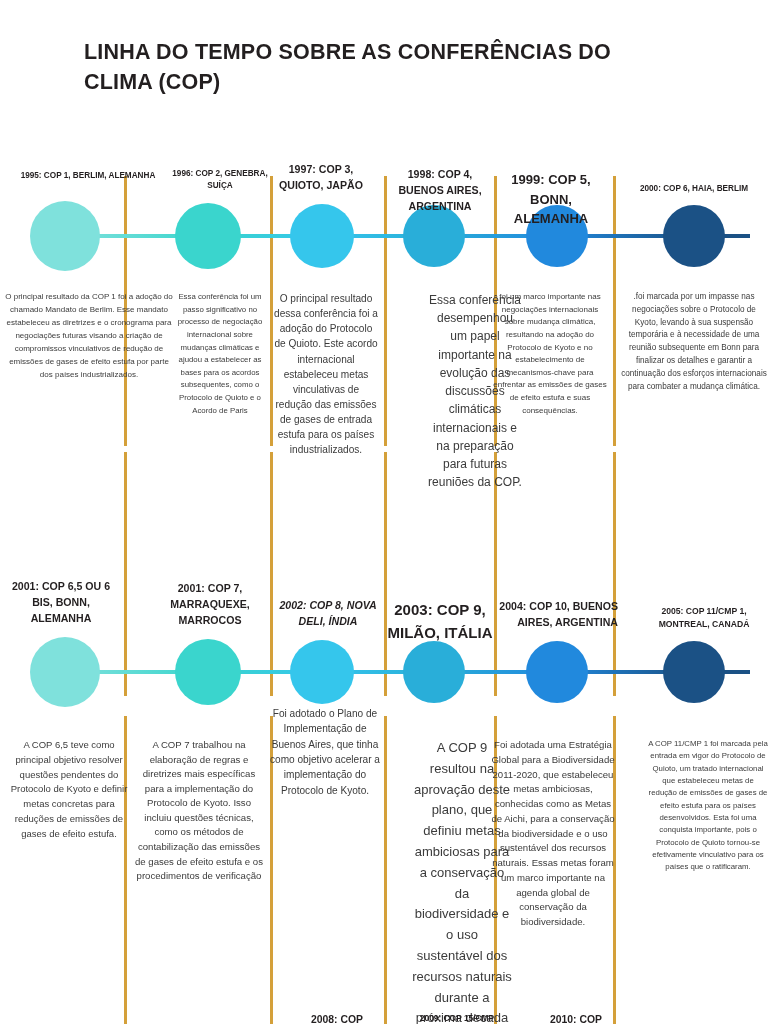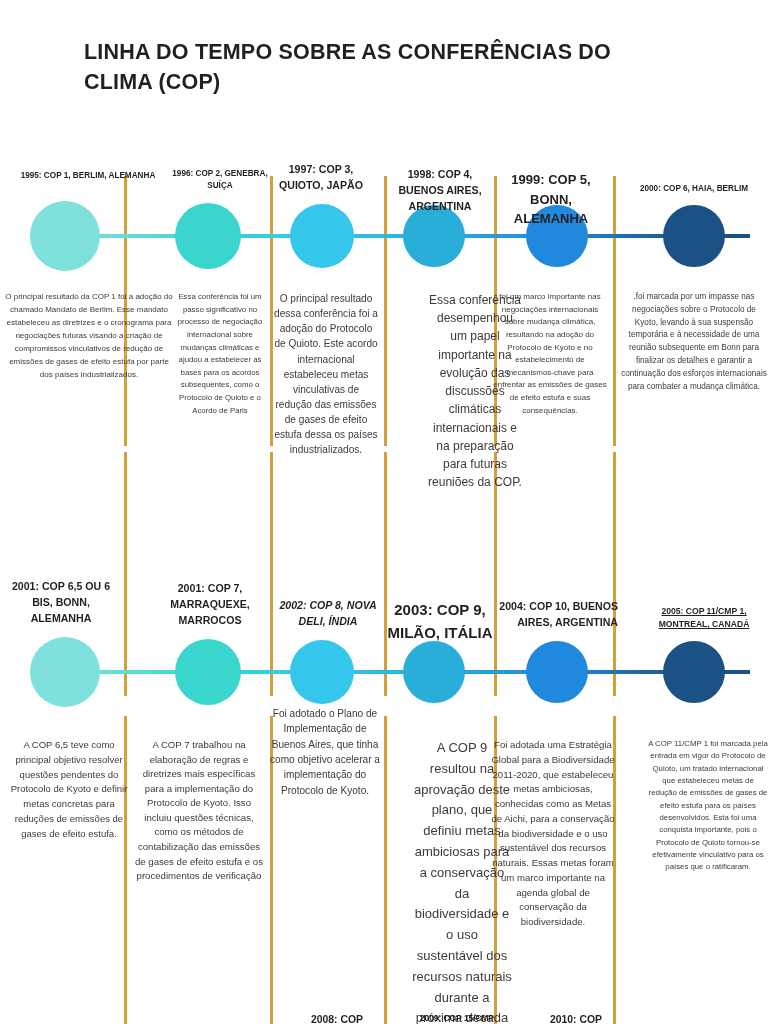--- a/index.html
+++ b/index.html
@@ -74,21 +74,21 @@
   <div id="bands">
       <div class="track" style="top: 234px; background: linear-gradient(to right, rgb(127, 225, 220) 3.5%, rgb(58, 213, 205) 23.7%, rgb(53, 198, 236) 39.7%, rgb(41, 174, 217) 55.5%, rgb(33, 137, 221) 72.8%, rgb(27, 81, 133) 92.1%);"></div>
       <div class="node" style="left: 30px; top: 201px; width: 70px; height: 70px; background: rgb(127, 225, 220);"></div>
       <div class="node-label" style="left: 14px; width: 148px; font-size: 8.2px; visibility: visible; top: 170px;">1995: COP 1, BERLIM, ALEMANHA</div>
       <div class="desc" style="left: 4px; width: 170px; top: 291px; font-size: 8px; line-height: 1.62;">O principal resultado da COP 1 foi a adoção do chamado Mandato de Berlim. Esse mandato estabeleceu as diretrizes e o cronograma para negociações futuras visando a criação de compromissos vinculativos de redução de emissões de gases de efeito estufa por parte dos países industrializados.</div>
       <div class="node" style="left: 175px; top: 203px; width: 66px; height: 66px; background: rgb(58, 213, 205);"></div>
       <div class="node-label" style="left: 168px; width: 104px; font-size: 8.2px; visibility: visible; top: 168px;">1996: COP 2, GENEBRA, SUÍÇA</div>
       <div class="desc" style="left: 172px; width: 96px; top: 291px; font-size: 7.8px; line-height: 1.62;">Essa conferência foi um passo significativo no processo de negociação internacional sobre mudanças climáticas e ajudou a estabelecer as bases para os acordos subsequentes, como o Protocolo de Quioto e o Acordo de Paris</div>
       <div class="node" style="left: 290px; top: 204px; width: 64px; height: 64px; background: rgb(53, 198, 236);"></div>
       <div class="node-label" style="left: 266px; width: 110px; font-size: 10.6px; visibility: visible; top: 162px;">1997: COP 3, QUIOTO, JAPÃO</div>
-      <div class="desc" style="left: 274px; width: 104px; top: 291px; font-size: 10.1px; line-height: 1.5;">O principal resultado dessa conferência foi a adoção do Protocolo de Quioto. Este acordo internacional estabeleceu metas vinculativas de redução das emissões de gases de efeito estufa dessa os países industrializados.</div>
+      <div class="desc" style="left: 274px; width: 104px; top: 291px; font-size: 10.1px; line-height: 1.5;">O principal resultado dessa conferência foi a adoção do Protocolo de Quioto. Este acordo internacional estabeleceu metas vinculativas de redução das emissões de gases de entrada estufa para os países industrializados.</div>
       <div class="node" style="left: 403px; top: 205px; width: 62px; height: 62px; background: rgb(41, 174, 217);"></div>
       <div class="node-label" style="left: 384px; width: 112px; font-size: 10.6px; visibility: visible; top: 147px; margin-top: 20px;">1998: COP 4, BUENOS AIRES, ARGENTINA</div>
       <div class="desc" style="left: 392px; width: 96px; top: 291px; font-size: 12px; line-height: 1.52; margin-left: 35px;">Essa conferência desempenhou um papel importante na evolução das discussões climáticas internacionais e na preparação para futuras reuniões da COP.</div>
       <div class="node" style="left: 526px; top: 205px; width: 62px; height: 62px; background: rgb(33, 137, 221);"></div>
       <div class="node-label" style="left: 492px; width: 118px; font-size: 13px; visibility: visible; top: 170px;">1999: COP 5, BONN, ALEMANHA</div>
       <div class="desc" style="left: 492px; width: 116px; top: 291px; font-size: 8px; line-height: 1.58;">foi um marco importante nas negociações internacionais sobre mudança climática, resultando na adoção do Protocolo de Kyoto e no estabelecimento de mecanismos-chave para enfrentar as emissões de gases de efeito estufa e suas consequências.</div>
       <div class="node" style="left: 663px; top: 205px; width: 62px; height: 62px; background: rgb(27, 81, 133);"></div>
       <div class="node-label" style="left: 630px; width: 128px; font-size: 8.2px; visibility: visible; top: 183px;">2000: COP 6, HAIA, BERLIM</div>
       <div class="desc" style="left: 620px; width: 148px; top: 291px; font-size: 8.2px; line-height: 1.56;">.foi marcada por um impasse nas negociações sobre o Protocolo de Kyoto, levando à sua suspensão temporária e à necessidade de uma reunião subsequente em Bonn para finalizar os detalhes e garantir a continuação dos esforços internacionais para combater a mudança climática.</div>
       <div class="track" style="top: 670px; background: linear-gradient(to right, rgb(127, 225, 220) 3.5%, rgb(58, 213, 205) 23.7%, rgb(53, 198, 236) 39.7%, rgb(41, 174, 217) 55.5%, rgb(33, 137, 221) 72.8%, rgb(27, 81, 133) 92.1%);"></div>
@@ -101,21 +101,21 @@
       <div class="node" style="left: 290px; top: 640px; width: 64px; height: 64px; background: rgb(53, 198, 236);"></div>
       <div class="node-label" style="left: 268px; width: 120px; font-size: 10.6px; visibility: visible; top: 598px; font-style: italic;">2002: COP 8, NOVA DELI, ÍNDIA</div>
       <div class="desc" style="left: 270px; width: 110px; top: 706px; font-size: 10.1px; line-height: 1.52;">Foi adotado o Plano de Implementação de Buenos Aires, que tinha como objetivo acelerar a implementação do Protocolo de Kyoto.</div>
       <div class="node" style="left: 403px; top: 641px; width: 62px; height: 62px; background: rgb(41, 174, 217);"></div>
       <div class="node-label" style="left: 382px; width: 116px; font-size: 15px; visibility: visible; top: 599px;">2003: COP 9, MILÃO, ITÁLIA</div>
       <div class="desc" style="left: 412px; width: 100px; top: 738px; font-size: 13px; line-height: 1.6;">A COP 9 resultou na aprovação deste plano, que definiu metas ambiciosas para a conservação da biodiversidade e o uso sustentável dos recursos naturais durante a próxima decada</div>
       <div class="node" style="left: 526px; top: 641px; width: 62px; height: 62px; background: rgb(33, 137, 221);"></div>
       <div class="node-label" style="left: 492px; width: 126px; font-size: 10.6px; visibility: visible; top: 599px; text-align: right;">2004: COP 10, BUENOS AIRES, ARGENTINA</div>
       <div class="desc" style="left: 490px; width: 126px; top: 738px; font-size: 9.6px; line-height: 1.54;">Foi adotada uma Estratégia Global para a Biodiversidade 2011-2020, que estabeleceu metas ambiciosas, conhecidas como as Metas de Aichi, para a conservação da biodiversidade e o uso sustentável dos recursos naturais. Essas metas foram um marco importante na agenda global de conservação da biodiversidade.</div>
       <div class="node" style="left: 663px; top: 641px; width: 62px; height: 62px; background: rgb(27, 81, 133);"></div>
-      <div class="node-label" style="left: 640px; width: 128px; font-size: 8.6px; visibility: visible; top: 605px; text-decoration: underline;">2005: COP 11/CMP 1, MONTREAL, CANADÁ</div>
+      <div class="node-label" style="left: 640px; width: 128px; font-size: 8.6px; visibility: visible; top: 605px;">2005: COP 11/CMP 1, MONTREAL, CANADÁ</div>
       <div class="desc" style="left: 648px; width: 120px; top: 738px; font-size: 7.8px; line-height: 1.58;">A COP 11/CMP 1 foi marcada pela entrada em vigor do Protocolo de Quioto, um tratado internacional que estabeleceu metas de redução de emissões de gases de efeito estufa para os países desenvolvidos. Esta foi uma conquista importante, pois o Protocolo de Quioto tornou-se efetivamente vinculativo para os países que o ratificaram.</div>
     </div>
   <div id="cutrow">
       <div class="cut-label" style="left: 282px; width: 110px; top: 1012px;">2008: COP</div>
       <div class="cut-label" style="left: 392px; width: 130px; top: 1012px; font-size: 8.4px;">2009: COP 15/CMP</div>
       <div class="cut-label" style="left: 516px; width: 120px; top: 1012px;">2010: COP</div>
     </div>
 
 </div>
 

